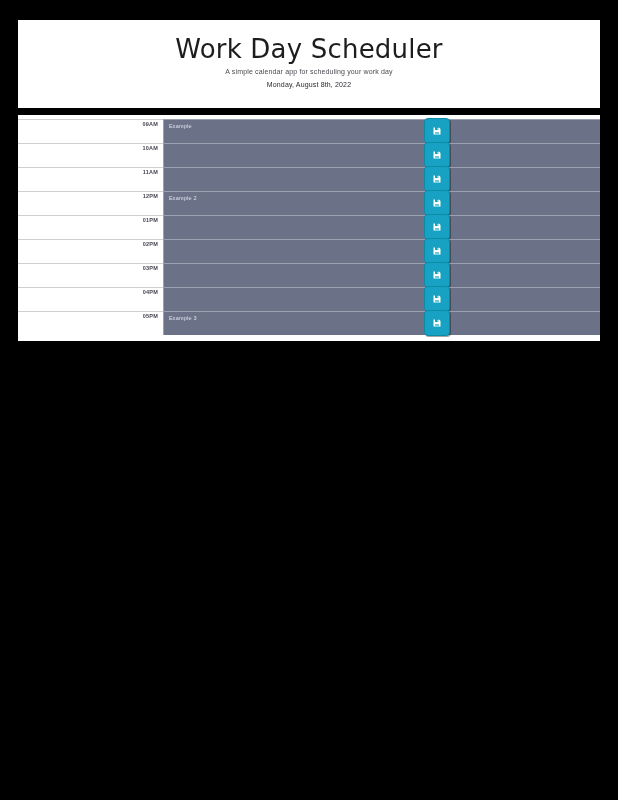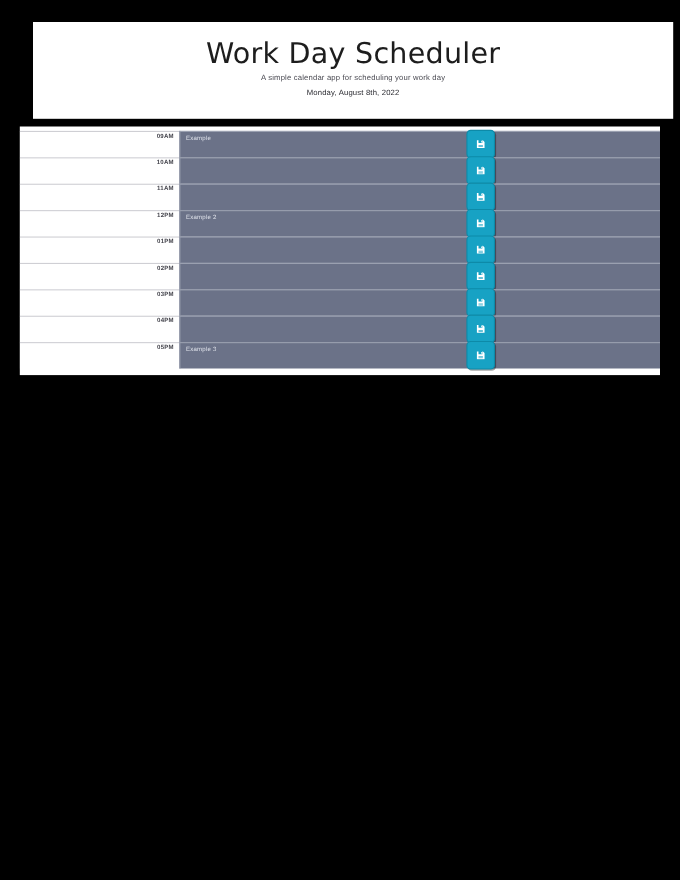--- a/index.html
+++ b/index.html
@@ -32,21 +32,20 @@
     top: 20px;
     width: 582px;
     height: 88px;
     background: #ffffff;
     box-sizing: border-box;
     display: flex;
     flex-direction: column;
     align-items: center;
     justify-content: flex-start;
     padding-top: 16px;
-    margin-left: 12px;
   }
   .app-title {
     font-size: 26px;
     font-weight: 400;
     color: #1d1d1d;
     letter-spacing: 0.2px;
     line-height: 1.05;
     margin: 0;
     font-family: "DejaVu Sans", sans-serif;
   }

